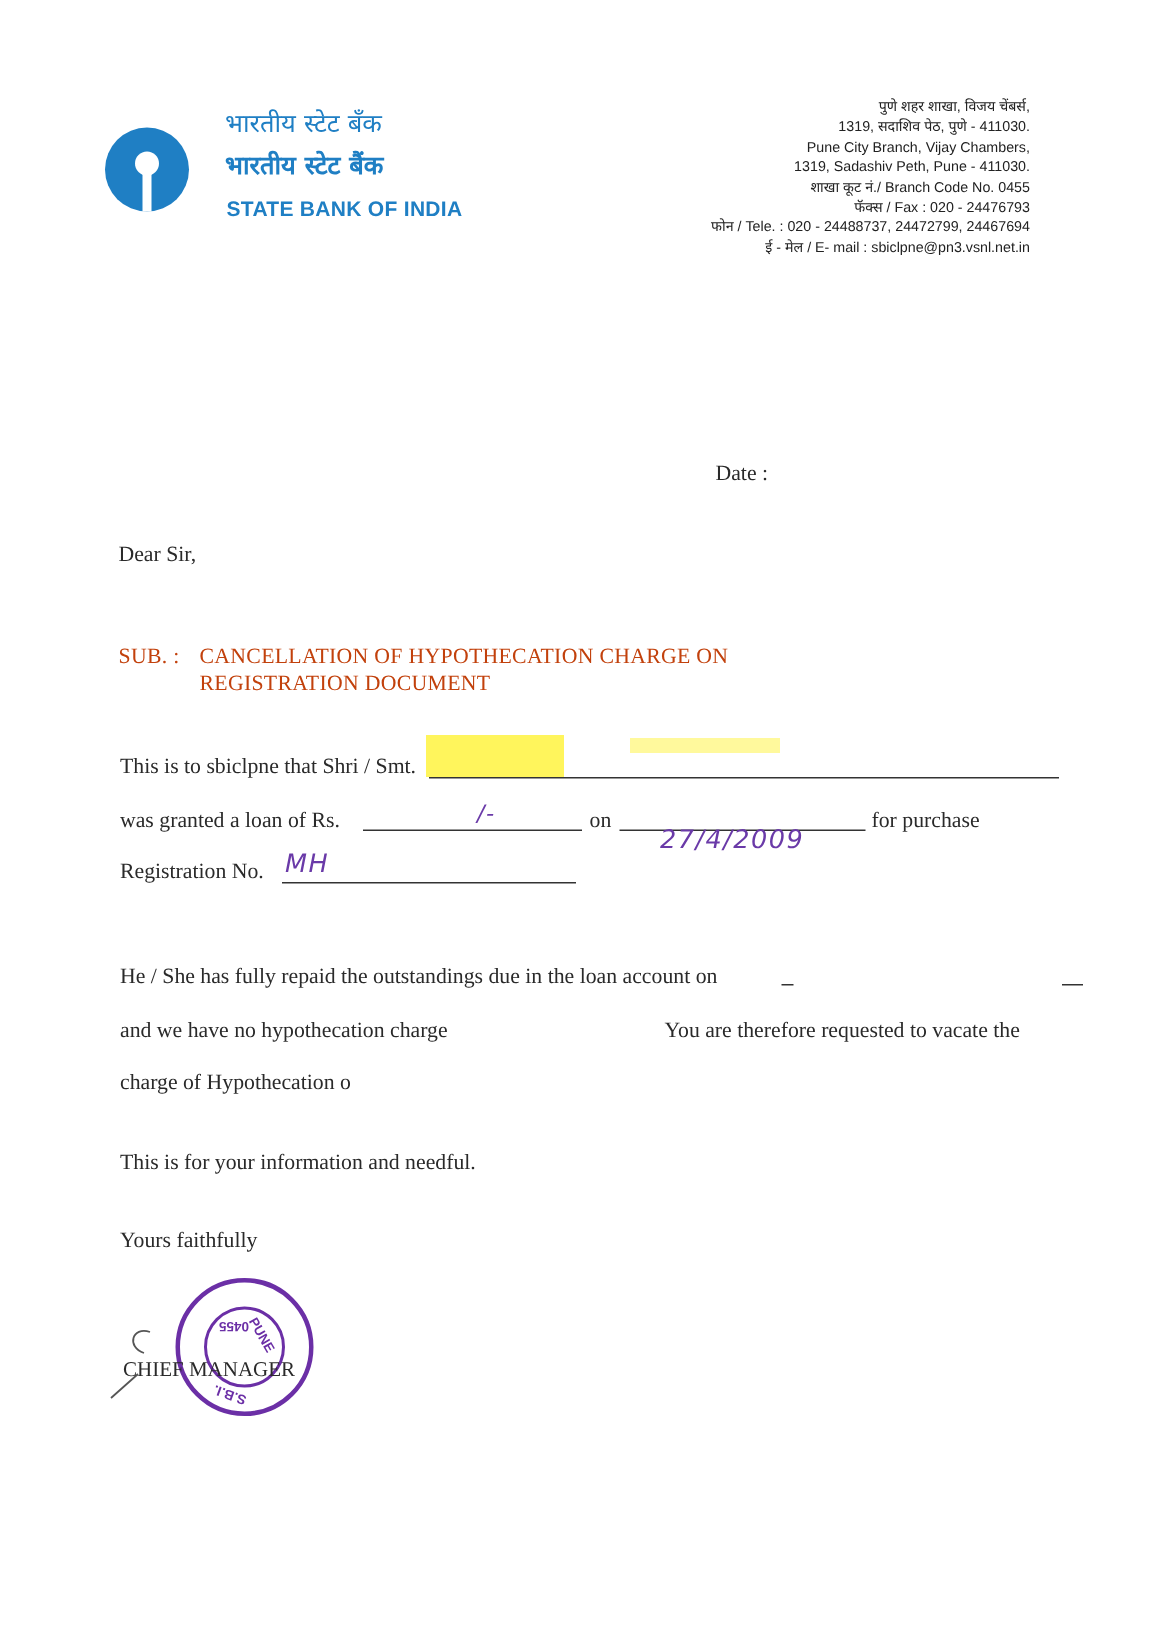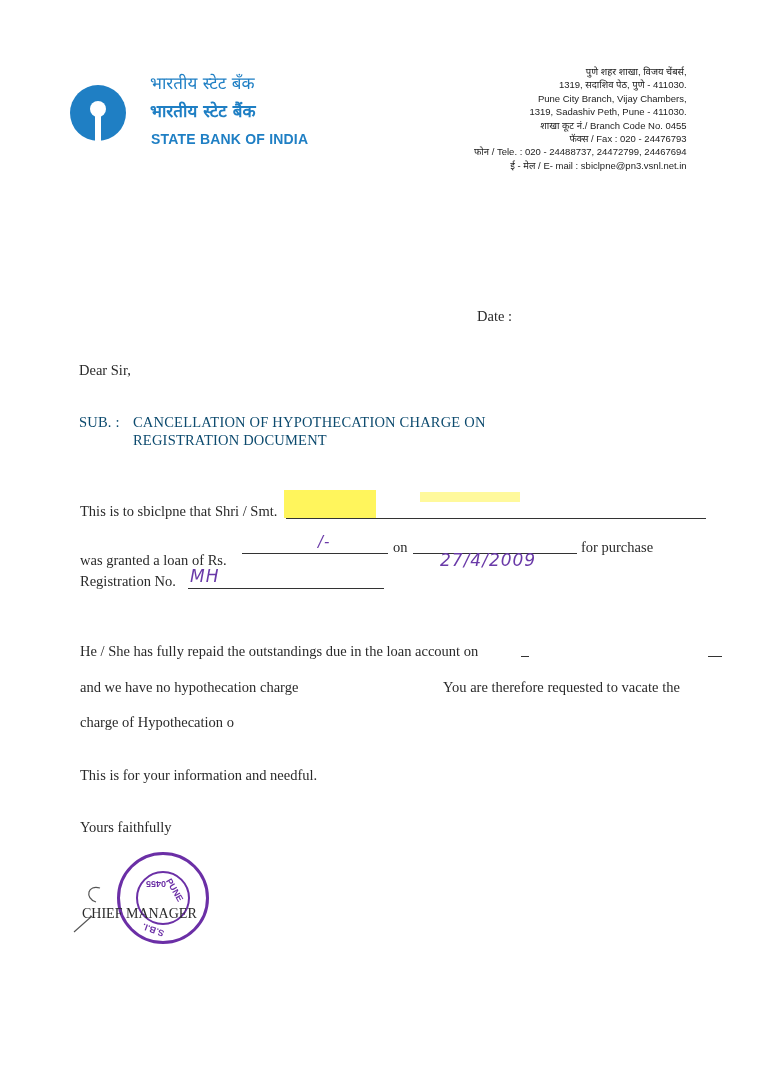--- a/index.html
+++ b/index.html
@@ -25,21 +25,21 @@
   .bank-en {
     font-family: "Liberation Sans", sans-serif; font-weight: bold; color: #1f7fc4; font-size: 14px; letter-spacing: 0.2px;
   }
   .addr {
     left: 474px; top: 65px; font-family: "Liberation Sans", sans-serif; font-size: 9.5px; line-height: 13.4px; color: #222;
     white-space: nowrap;
     text-align: right;
   }
   .addr div { height: 13.4px; }
   .body-text { font-size: 14.5px; color: #2a2a2a; white-space: nowrap; }
-  .subj { font-size: 14.5px; color: #0c4a6e; letter-spacing: 0.2px; }
+  .subj { font-size: 14.5px; color: #c2410c; letter-spacing: 0.2px; margin-top: 16px; }
   .line { position: absolute; border-bottom: 1px solid #333; height: 0; }
   .hand { font-family: "DejaVu Sans", sans-serif; color: #6a3aa8; font-size: 17px; letter-spacing: 1px; font-style: italic; }
   .highlight { background: #fff44a; opacity: 0.9; }
   .stamp {
     left: 117px; top: 852px; width: 92px; height: 92px; border-radius: 50%;
     border: 3px solid #6b2fa6; box-sizing: border-box;
   }
   .stamp-inner {
     position: absolute; left: 16px; top: 16px; width: 54px; height: 54px; border-radius: 50%;
     border: 2px solid #6b2fa6; box-sizing: border-box;
@@ -75,21 +75,21 @@
 
 <div class="abs subj" style="left:79px; top:414px;">SUB. :</div>
 <div class="abs subj" style="left:133px; top:414px; width:374px; overflow:hidden; white-space:nowrap;">CANCELLATION OF HYPOTHECATION CHARGE ON</div>
 <div class="abs subj" style="left:133px; top:432px;">REGISTRATION DOCUMENT</div>
 
 <div class="abs body-text" style="left:80px; top:503px;">This is to sbiclpne that Shri / Smt.</div>
 <div class="abs highlight" style="left:284px; top:490px; width:92px; height:28px;"></div>
 <div class="abs highlight" style="left:420px; top:492px; width:100px; height:10px; opacity:0.55;"></div>
 <div class="line" style="left:286px; top:518px; width:420px;"></div>
 
-<div class="abs body-text" style="left:80px; top:539px;margin-top:13px;">was granted a loan of Rs.</div>
+<div class="abs body-text" style="left:80px; top:539px;">was granted a loan of Rs.</div>
 <div class="line" style="left:242px; top:553px; width:146px;"></div>
 <div class="abs hand" style="left:318px; top:533px; font-size:15px;">/-</div>
 <div class="abs body-text" style="left:393px; top:539px;">on</div>
 <div class="line" style="left:413px; top:553px; width:164px;"></div>
 <div class="abs hand" style="left:440px; top:530px;margin-top:20px;">27/4/2009</div>
 <div class="abs body-text" style="left:581px; top:539px; width:78px; overflow:hidden;">for purchase</div>
 
 <div class="abs body-text" style="left:80px; top:573px;">Registration No.</div>
 <div class="line" style="left:188px; top:588px; width:196px;"></div>
 <div class="abs hand" style="left:190px; top:566px;">MH</div>

